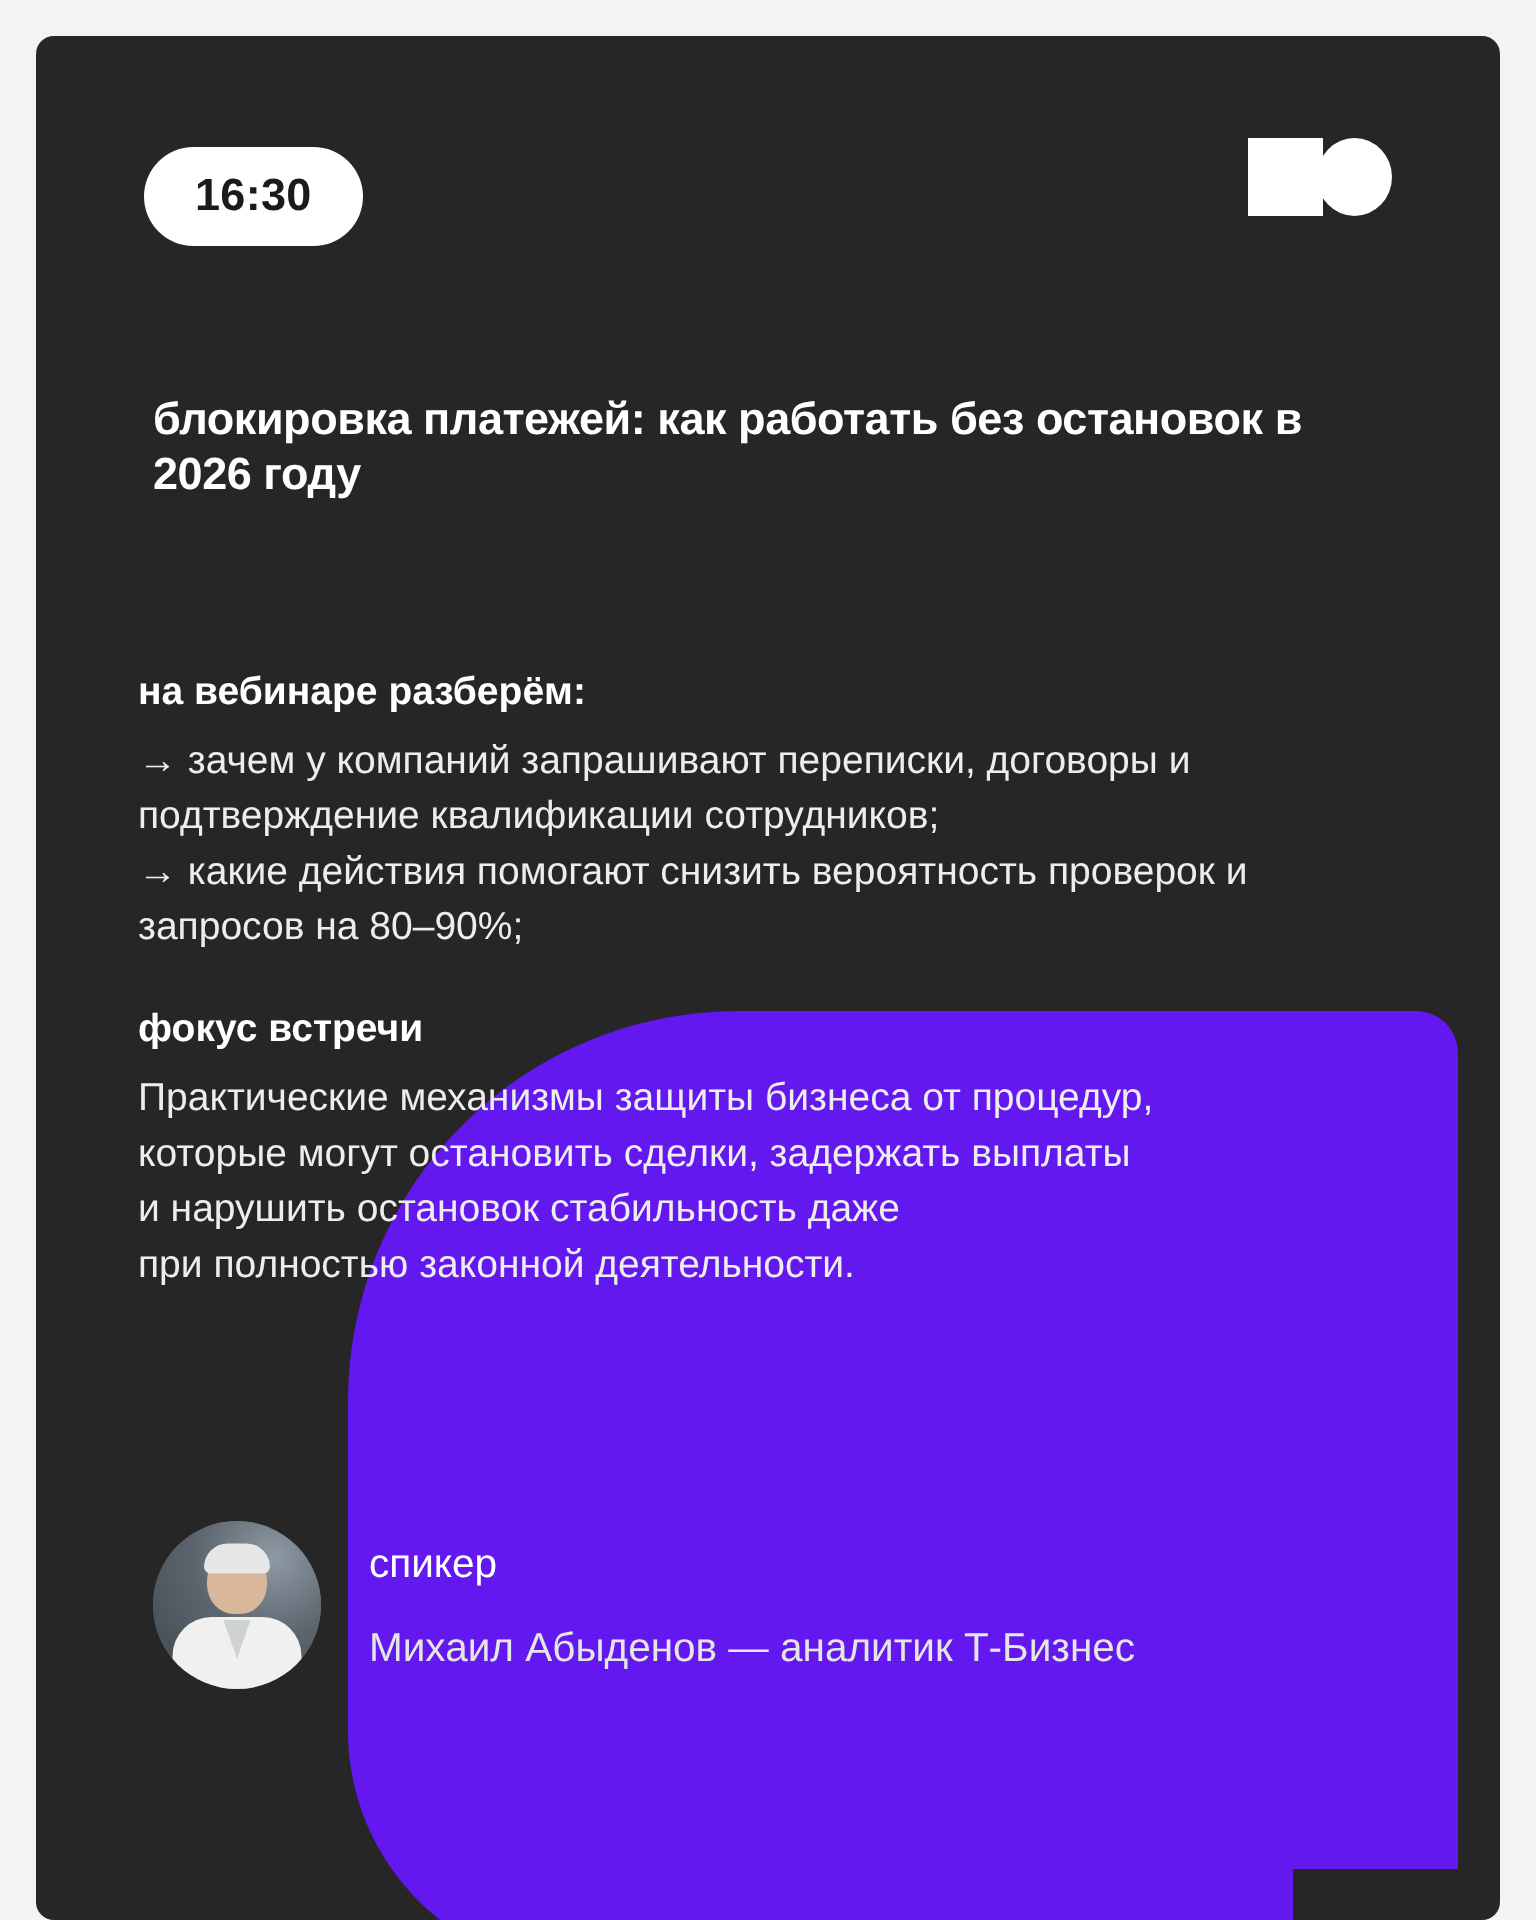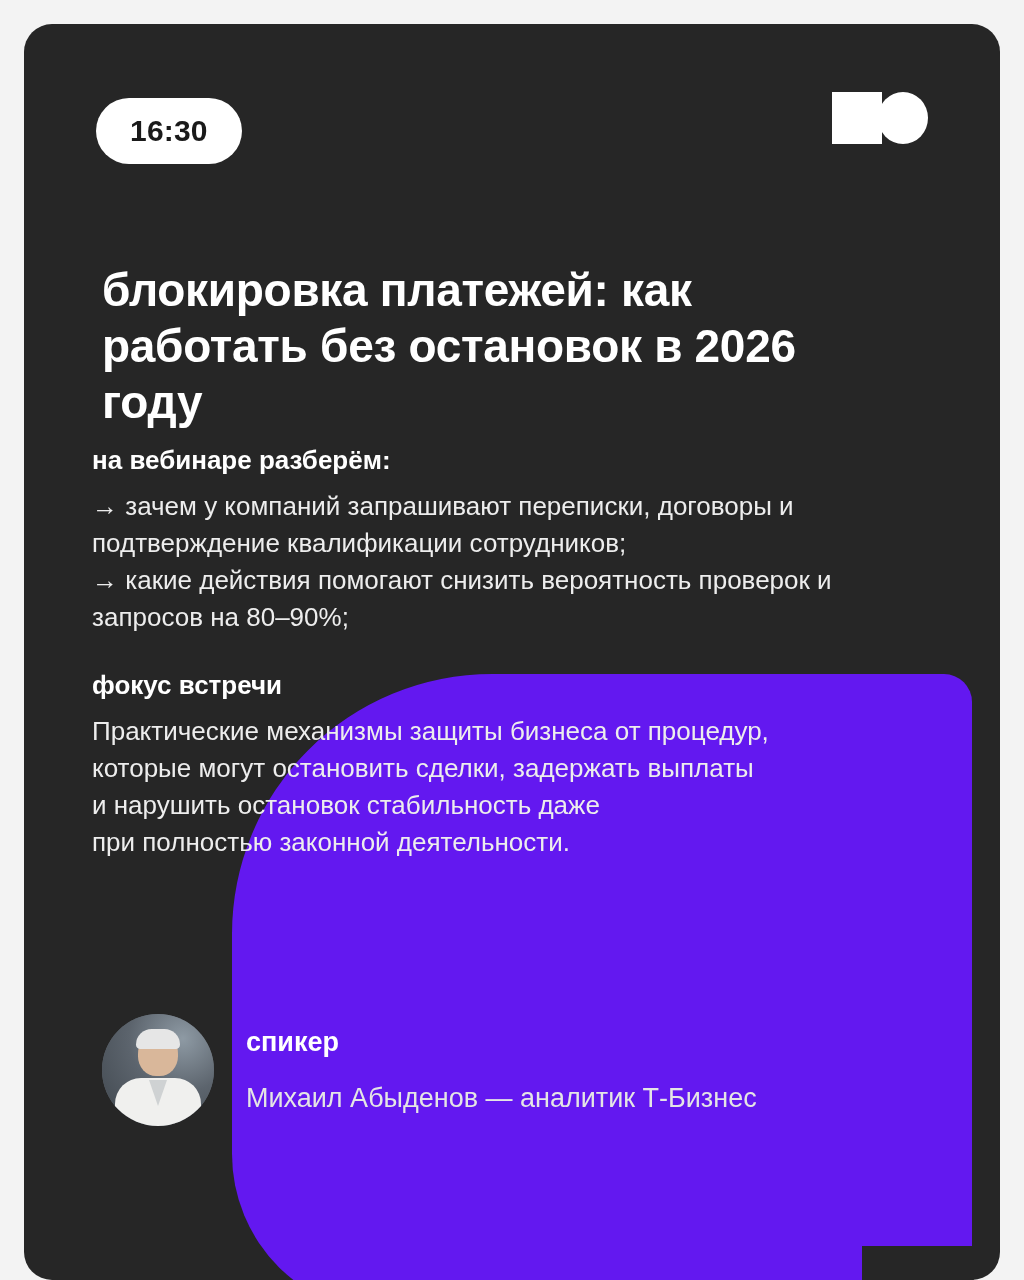--- a/index.html
+++ b/index.html
@@ -19,21 +19,21 @@
     overflow: hidden;
   }
 
   .card {
     position: absolute;
     left: 24px;
     top: 24px;
     width: 976px;
     height: 1256px;
     background: #262626;
-    border-radius: 28px;
+    border-radius: 12px;
     overflow: hidden;
   }
 
   
   .blob {
     position: absolute;
     left: 208px;
     top: 650px;
     width: 740px;
     height: 640px;
@@ -103,21 +103,21 @@
     border-radius: 50%;
     margin-left: -4px;
   }
 
   .title {
     position: absolute;
     left: 78px;
     top: 238px;
     width: 780px;
     color: #ffffff;
-    font-size: 46px;
+    font-size: 30px;
     line-height: 1.22;
     font-weight: 700;
     letter-spacing: -0.3px;
   }
 
   .body {
     position: absolute;
     left: 68px;
     top: 420px;
     width: 820px;
@@ -216,21 +216,21 @@
     height: 26px;
     background: #cfd2d3;
     clip-path: polygon(50% 100%, 0 0, 100% 0);
   }
 
   .speaker-text {
     margin-left: 32px;
   }
   .speaker-label {
     font-size: 27px;
-    font-weight: 700;
+    font-weight: 400;
     color: #ffffff;
     line-height: 1.2;
     margin-bottom: 24px;
   }
   .speaker-name {
     font-size: 27px;
     color: #e5e5e5;
     line-height: 1.2;
   }
 </style>

